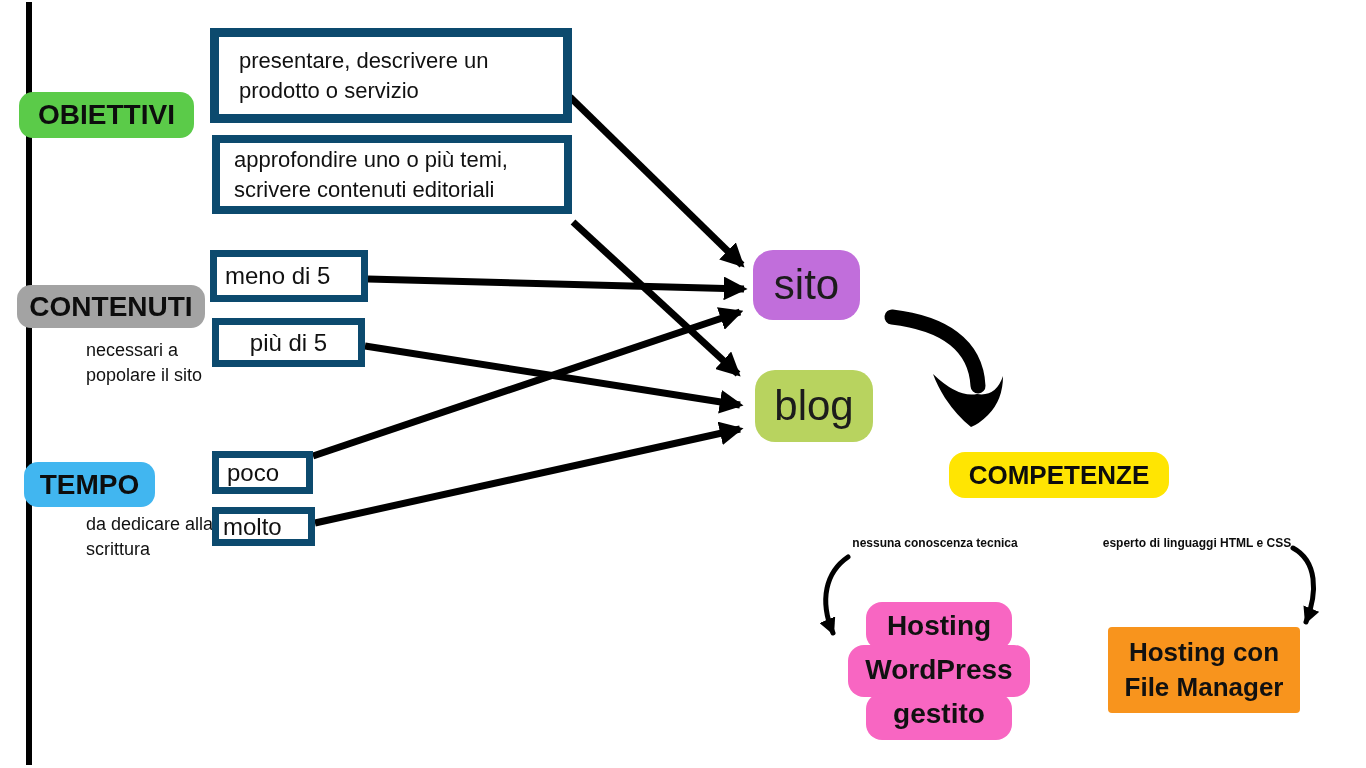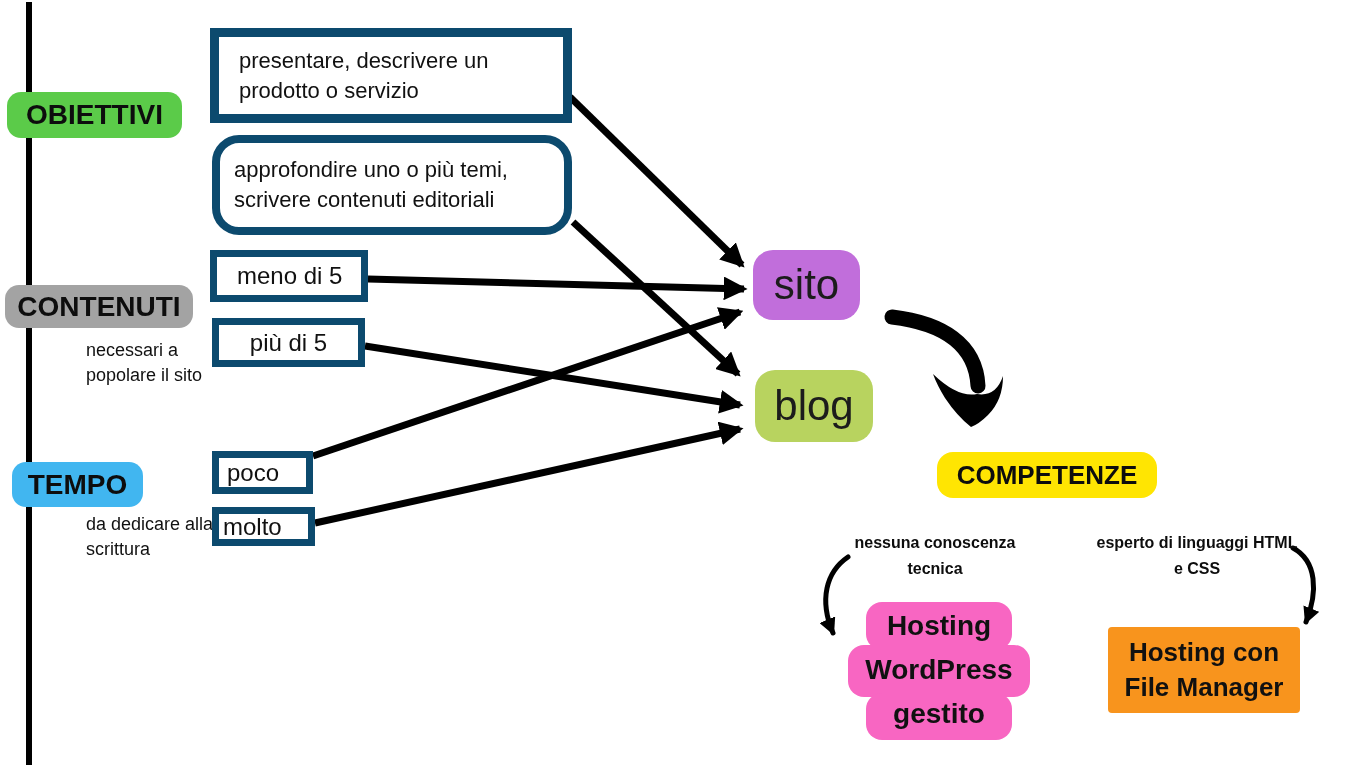--- a/index.html
+++ b/index.html
@@ -5,45 +5,45 @@
   html,body{margin:0;padding:0;background:#ffffff;}
   .canvas{
     position:relative;width:1366px;height:768px;background:#ffffff;overflow:hidden;
     font-family:"Liberation Sans", sans-serif;color:#111;
   }
   .abs{position:absolute;}
   
   .vline{left:26px;top:2px;width:6px;height:763px;background:#000;}
   
   .badge{display:flex;align-items:center;justify-content:center;
-         font-weight:bold;color:#0d0d0d;border-radius:14px;}
+         font-weight:bold;color:#0d0d0d;border-radius:14px;margin-left:12px;}
   .badge-obiettivi{left:7px;top:92px;width:175px;height:46px;background:#5bcb49;font-size:28px;}
   .badge-contenuti{left:5px;top:285px;width:188px;height:43px;background:#a3a3a3;font-size:28px;}
   .badge-tempo{left:12px;top:462px;width:131px;height:45px;background:#41b6f0;font-size:28px;}
   .badge-competenze{left:937px;top:452px;width:220px;height:46px;background:#ffe502;font-size:26px;border-radius:16px;}
   
   .note{font-size:18px;line-height:25px;color:#111;margin-left:48px;}
   .note-contenuti{left:38px;top:338px;width:148px;}
   .note-tempo{left:38px;top:512px;width:135px;}
   
   .optbox{background:#fff;border:8px solid #0c4a6e;display:flex;align-items:center;
           font-size:22px;line-height:30px;color:#111;box-sizing:border-box;}
   .box-presentare{left:210px;top:28px;width:362px;height:95px;padding:4px 8px 4px 20px;border-width:9px;}
-  .box-approfondire{left:212px;top:135px;width:360px;height:100px;padding:4px 6px 4px 14px;border-radius:27px;}
-  .box-meno{left:210px;top:250px;width:158px;height:52px;border-width:7px;font-size:24px;padding-left:20px;}
+  .box-approfondire{left:212px;top:135px;width:360px;height:79px;padding:4px 6px 4px 14px;}
+  .box-meno{left:210px;top:250px;width:158px;height:52px;border-width:7px;font-size:24px;padding-left:8px;}
   .box-piu{left:212px;top:318px;width:153px;height:49px;border-width:7px;font-size:24px;justify-content:center;}
   .box-poco{left:212px;top:451px;width:101px;height:43px;border-width:7px;font-size:24px;padding-left:8px;}
   .box-molto{left:212px;top:507px;width:103px;height:39px;border-width:7px;font-size:24px;padding-left:4px;}
   
   .node{display:flex;align-items:center;justify-content:center;border-radius:20px;
         font-size:42px;color:#1c1c1c;}
   .node-sito{left:753px;top:250px;width:107px;height:70px;background:#c16edb;}
   .node-blog{left:755px;top:370px;width:118px;height:72px;background:#b8d35f;}
   
-  .req{font-weight:bold;font-size:16px;line-height:26px;text-align:center;color:#0d0d0d;}
+  .req{font-weight:bold;font-size:12px;line-height:26px;text-align:center;color:#0d0d0d;}
   .req-left{left:825px;top:530px;width:220px;}
   .req-right{left:1092px;top:530px;width:210px;}
   
   .blob-band{background:#f866c2;border-radius:16px;}
   .band-1{left:866px;top:602px;width:146px;height:48px;}
   .band-2{left:848px;top:645px;width:182px;height:52px;}
   .band-3{left:866px;top:693px;width:146px;height:47px;}
   .blob-text{left:848px;top:604px;width:182px;text-align:center;font-weight:bold;
              font-size:28px;line-height:44px;color:#111;}
   

